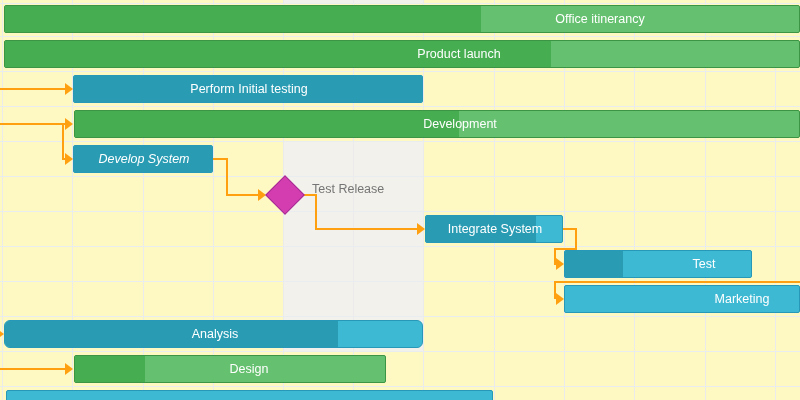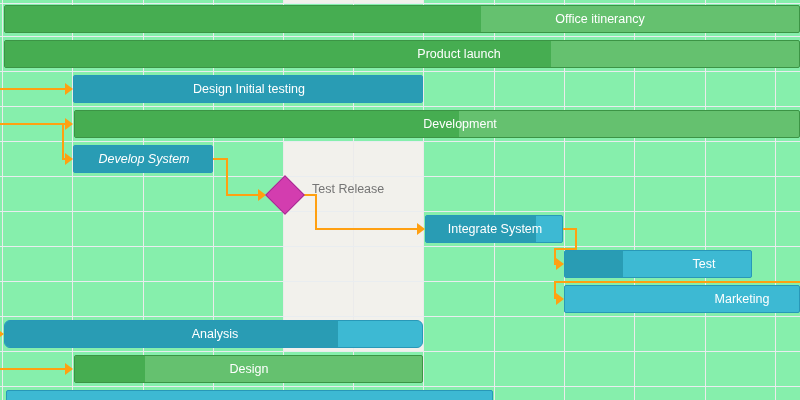--- a/index.html
+++ b/index.html
@@ -31,21 +31,21 @@
     position:absolute; width:26px; height:26px;
     border:1px solid transparent; transform:rotate(45deg);
   }
   .milestone-label {
     position:absolute; font-size:12.5px; white-space:nowrap;
   }
 </style>
 </head>
 <body>
 
-<div class="stage" id="stage" style="background: #86efac;">
+<div class="stage" id="stage" style="background: #fef9c3;">
     <div class="band" style="left: 283px; top: 141px; width: 140px; height: 210px; background: rgb(242, 241, 236);"></div>
     <div class="band" style="left: 283px; top: 0px; width: 140px; height: 3px; background: rgb(242, 241, 236);"></div>
     <div class="vline" style="left: 2px; background: rgb(235, 235, 235);"></div>
     <div class="vline" style="left: 72px; background: rgb(235, 235, 235);"></div>
     <div class="vline" style="left: 143px; background: rgb(235, 235, 235);"></div>
     <div class="vline" style="left: 213px; background: rgb(235, 235, 235);"></div>
     <div class="vline" style="left: 283px; background: rgb(235, 235, 235);"></div>
     <div class="vline" style="left: 353px; background: rgb(235, 235, 235);"></div>
     <div class="vline" style="left: 423px; background: rgb(235, 235, 235);"></div>
     <div class="vline" style="left: 494px; background: rgb(235, 235, 235);"></div>
@@ -68,21 +68,21 @@
     <div class="bar" style="left: 4px; top: 5px; width: 796px; background: rgb(101, 193, 111); border-color: rgb(60, 148, 69);">
       <div class="progress" style="width: 477px; background: rgb(70, 173, 81);"></div>
       <span class="bar-label" style="left: 595px; color: rgb(255, 255, 255);">Office itinerancy</span>
     </div>
     <div class="bar" style="left: 4px; top: 40px; width: 796px; background: rgb(101, 193, 111); border-color: rgb(60, 148, 69);">
       <div class="progress" style="width: 547px; background: rgb(70, 173, 81);"></div>
       <span class="bar-label" style="left: 454px; color: rgb(255, 255, 255);">Product launch</span>
     </div>
     <div class="bar" style="left: 73px; top: 75px; width: 350px; background: rgb(61, 185, 211); border-color: rgb(40, 152, 184);">
       <div class="progress" style="width: 351px; background: rgb(41, 156, 180);"></div>
-      <span class="bar-label" style="left: 175px; color: rgb(255, 255, 255);">Design Initial testing</span>
+      <span class="bar-label" style="left: 175px; color: rgb(255, 255, 255);">Perform Initial testing</span>
     </div>
     <div class="bar" style="left: 74px; top: 110px; width: 726px; background: rgb(101, 193, 111); border-color: rgb(60, 148, 69);">
       <div class="progress" style="width: 385px; background: rgb(70, 173, 81);"></div>
       <span class="bar-label" style="left: 385px; color: rgb(255, 255, 255);">Development</span>
     </div>
     <div class="bar" style="left: 73px; top: 145px; width: 140px; background: rgb(61, 185, 211); border-color: rgb(40, 152, 184);">
       <div class="progress" style="width: 141px; background: rgb(41, 156, 180);"></div>
       <span class="bar-label" style="left: 70px; color: rgb(255, 255, 255); font-style: italic;">Develop System</span>
     </div>
     <div class="bar" style="left: 425px; top: 215px; width: 138px; background: rgb(61, 185, 211); border-color: rgb(40, 152, 184);">
@@ -93,21 +93,21 @@
       <div class="progress" style="width: 59px; background: rgb(41, 156, 180);"></div>
       <span class="bar-label" style="left: 139px; color: rgb(255, 255, 255);">Test</span>
     </div>
     <div class="bar" style="left: 564px; top: 285px; width: 236px; background: rgb(61, 185, 211); border-color: rgb(40, 152, 184);">
       <span class="bar-label" style="left: 141px; color: rgb(255, 255, 255); margin-left: 36px;">Marketing</span>
     </div>
     <div class="bar" style="left: 4px; top: 320px; width: 419px; background: rgb(61, 185, 211); border-color: rgb(40, 152, 184); border-radius: 6px;">
       <div class="progress" style="width: 334px; background: rgb(41, 156, 180);"></div>
       <span class="bar-label" style="left: 210px; color: rgb(255, 255, 255);">Analysis</span>
     </div>
-    <div class="bar" style="left: 74px; top: 355px; width: 349px; background: rgb(101, 193, 111); border-color: rgb(60, 148, 69);">
+    <div class="bar" style="left: 74px; top: 355px; width: 312px; background: rgb(101, 193, 111); border-color: rgb(60, 148, 69);">
       <div class="progress" style="width: 71px; background: rgb(70, 173, 81);"></div>
       <span class="bar-label" style="left: 174px; color: rgb(255, 255, 255);">Design</span>
     </div>
     <div class="bar" style="left: 6px; top: 390px; width: 487px; background: rgb(61, 185, 211); border-color: rgb(40, 152, 184);"></div>
     <div class="link">
       <div class="link-seg" style="left: 0px; top: 88px; width: 66px; height: 2px; background: rgb(255, 160, 17);"></div>
       <div class="link-arrow" style="left: 65px; top: 83px; border-left-color: rgb(255, 160, 17);"></div>
     </div>
     <div class="link">
       <div class="link-seg" style="left: 0px; top: 123px; width: 66px; height: 2px; background: rgb(255, 160, 17);"></div>

